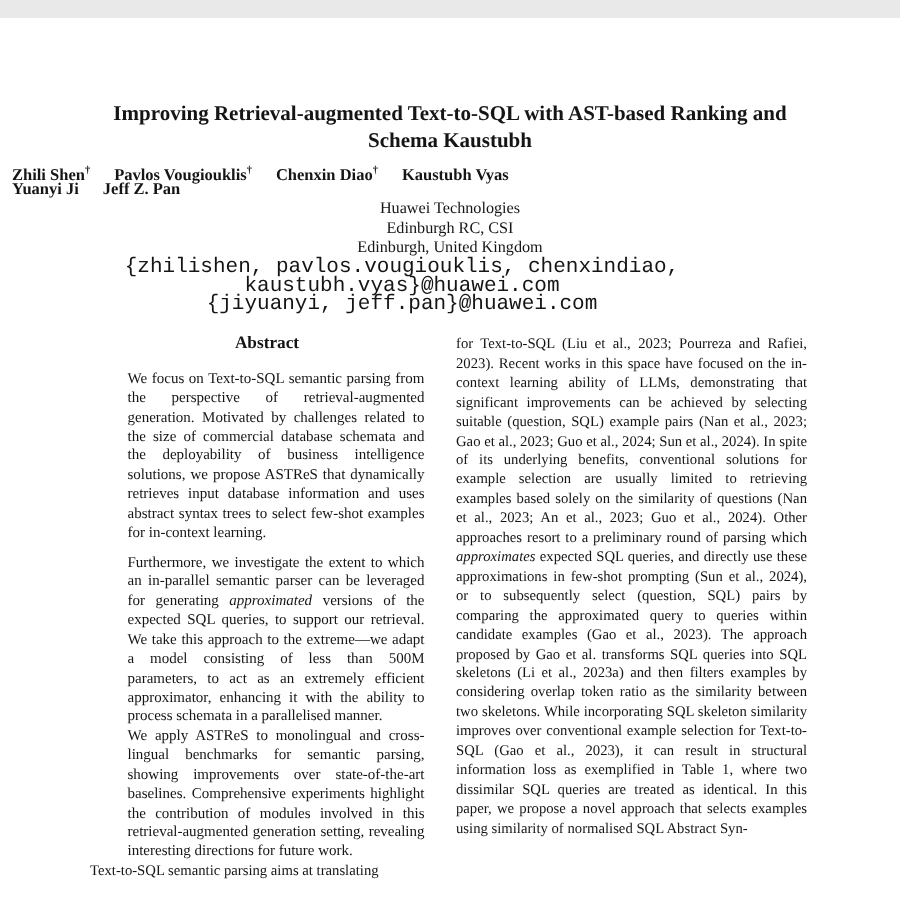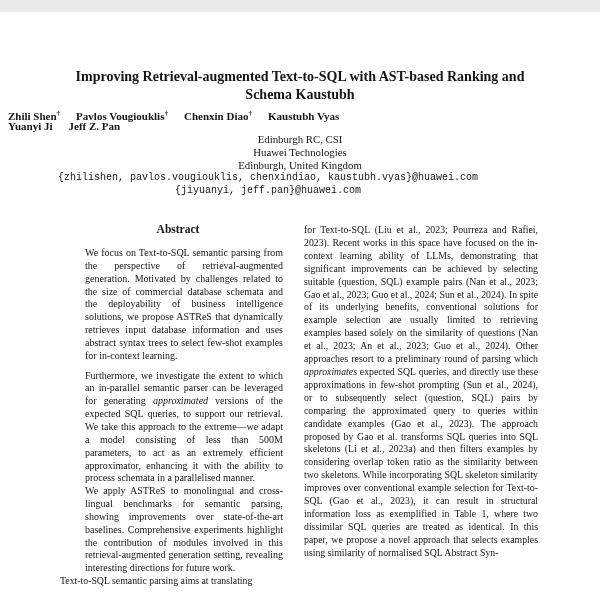--- a/index.html
+++ b/index.html
@@ -23,21 +23,21 @@
   .authors-line-1{top:95px;}
   .authors-line-2{top:108px;}
   .author{margin:0 8px;white-space:nowrap;}
   .author sup{font-size:7px;font-weight:bold;}
   .affil-block{
     position:absolute;top:121px;left:0;width:600px;text-align:center;
     font-size:10.8px;line-height:13.2px;
   }
   .email-block{
     position:absolute;top:160px;left:0;width:536px;text-align:center;
-    font-family:"Liberation Mono", monospace;font-size:10px;line-height:12.6px;
+    font-family:"Liberation Mono", monospace;font-size:14px;line-height:12.6px;
   }
   .col-left{
     position:absolute;left:60px;top:205px;width:236px;height:395px;overflow:hidden;
   }
   .col-right{
     position:absolute;left:304px;top:212px;width:234px;height:396px;overflow:hidden;
   }
   .abstract-heading{
     text-align:center;font-weight:bold;font-size:11.5px;margin:6px 0 12px 0;
   }
@@ -62,22 +62,22 @@
 
   <div class="title-block">
     <div>Improving Retrieval-augmented Text-to-SQL with AST-based Ranking and</div>
     <div>Schema Kaustubh</div>
   </div>
 
   <div class="authors-line authors-line-1"><span class="author">Zhili Shen<sup>†</sup></span><span class="author">Pavlos Vougiouklis<sup>†</sup></span><span class="author">Chenxin Diao<sup>†</sup></span><span class="author">Kaustubh Vyas</span></div>
   <div class="authors-line authors-line-2"><span class="author">Yuanyi Ji</span><span class="author">Jeff Z. Pan</span></div>
 
   <div class="affil-block">
+      <div>Huawei Technologies</div>
       <div>Edinburgh RC, CSI</div>
-      <div>Huawei Technologies</div>
       <div>Edinburgh, United Kingdom</div>
     </div>
 
   <div class="email-block">
       <div>{zhilishen, pavlos.vougiouklis, chenxindiao, kaustubh.vyas}@huawei.com</div>
       <div>{jiyuanyi, jeff.pan}@huawei.com</div>
     </div>
 
   <div class="col-left">
     <div class="abstract-heading">Abstract</div>

